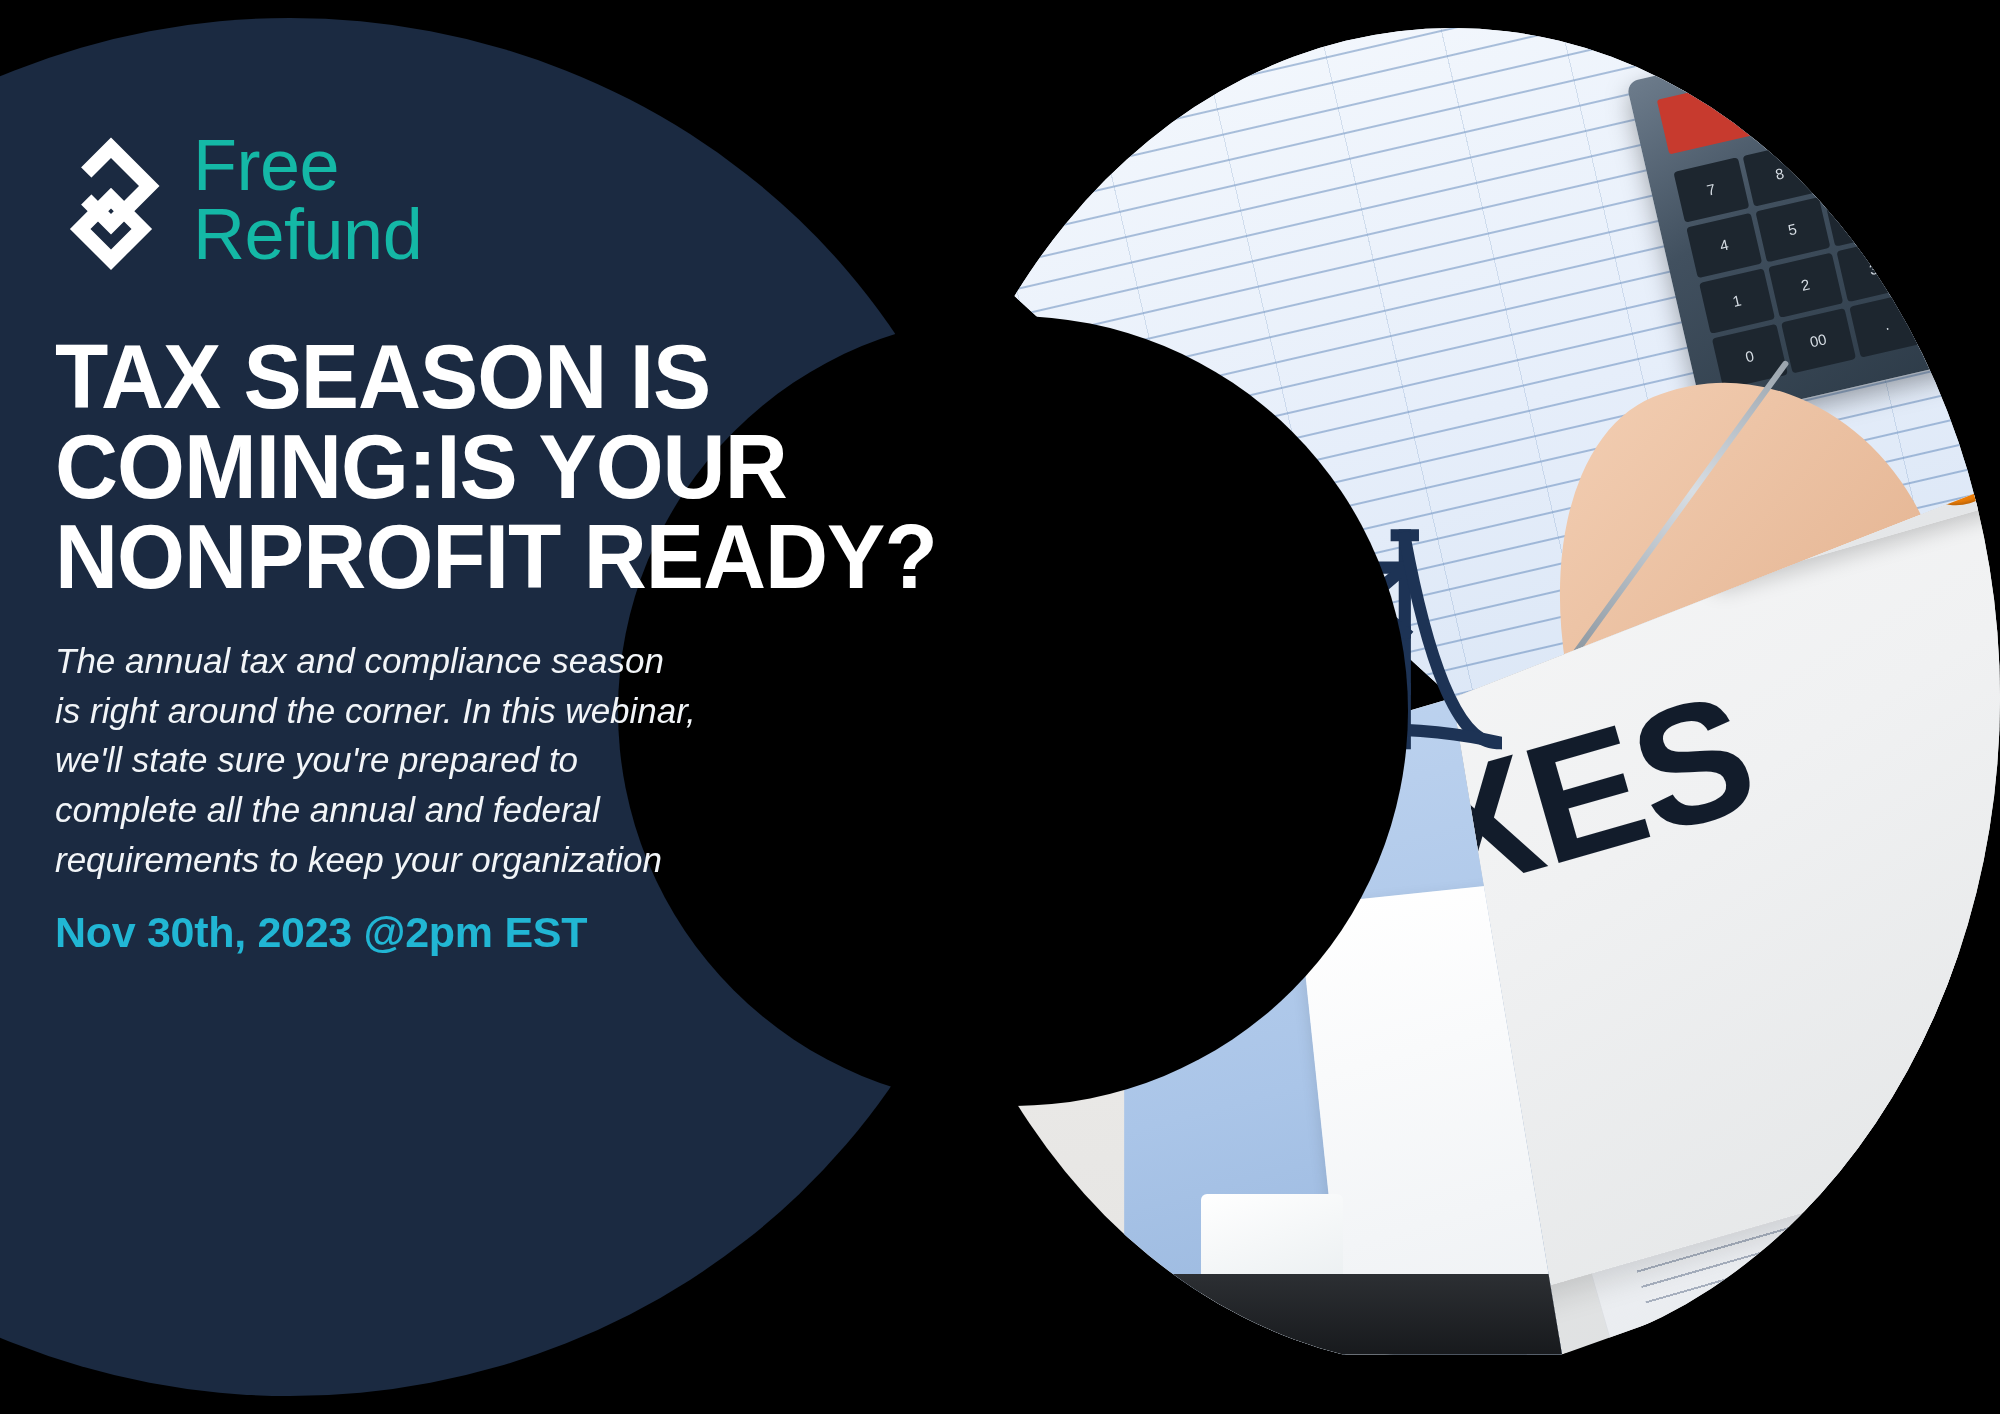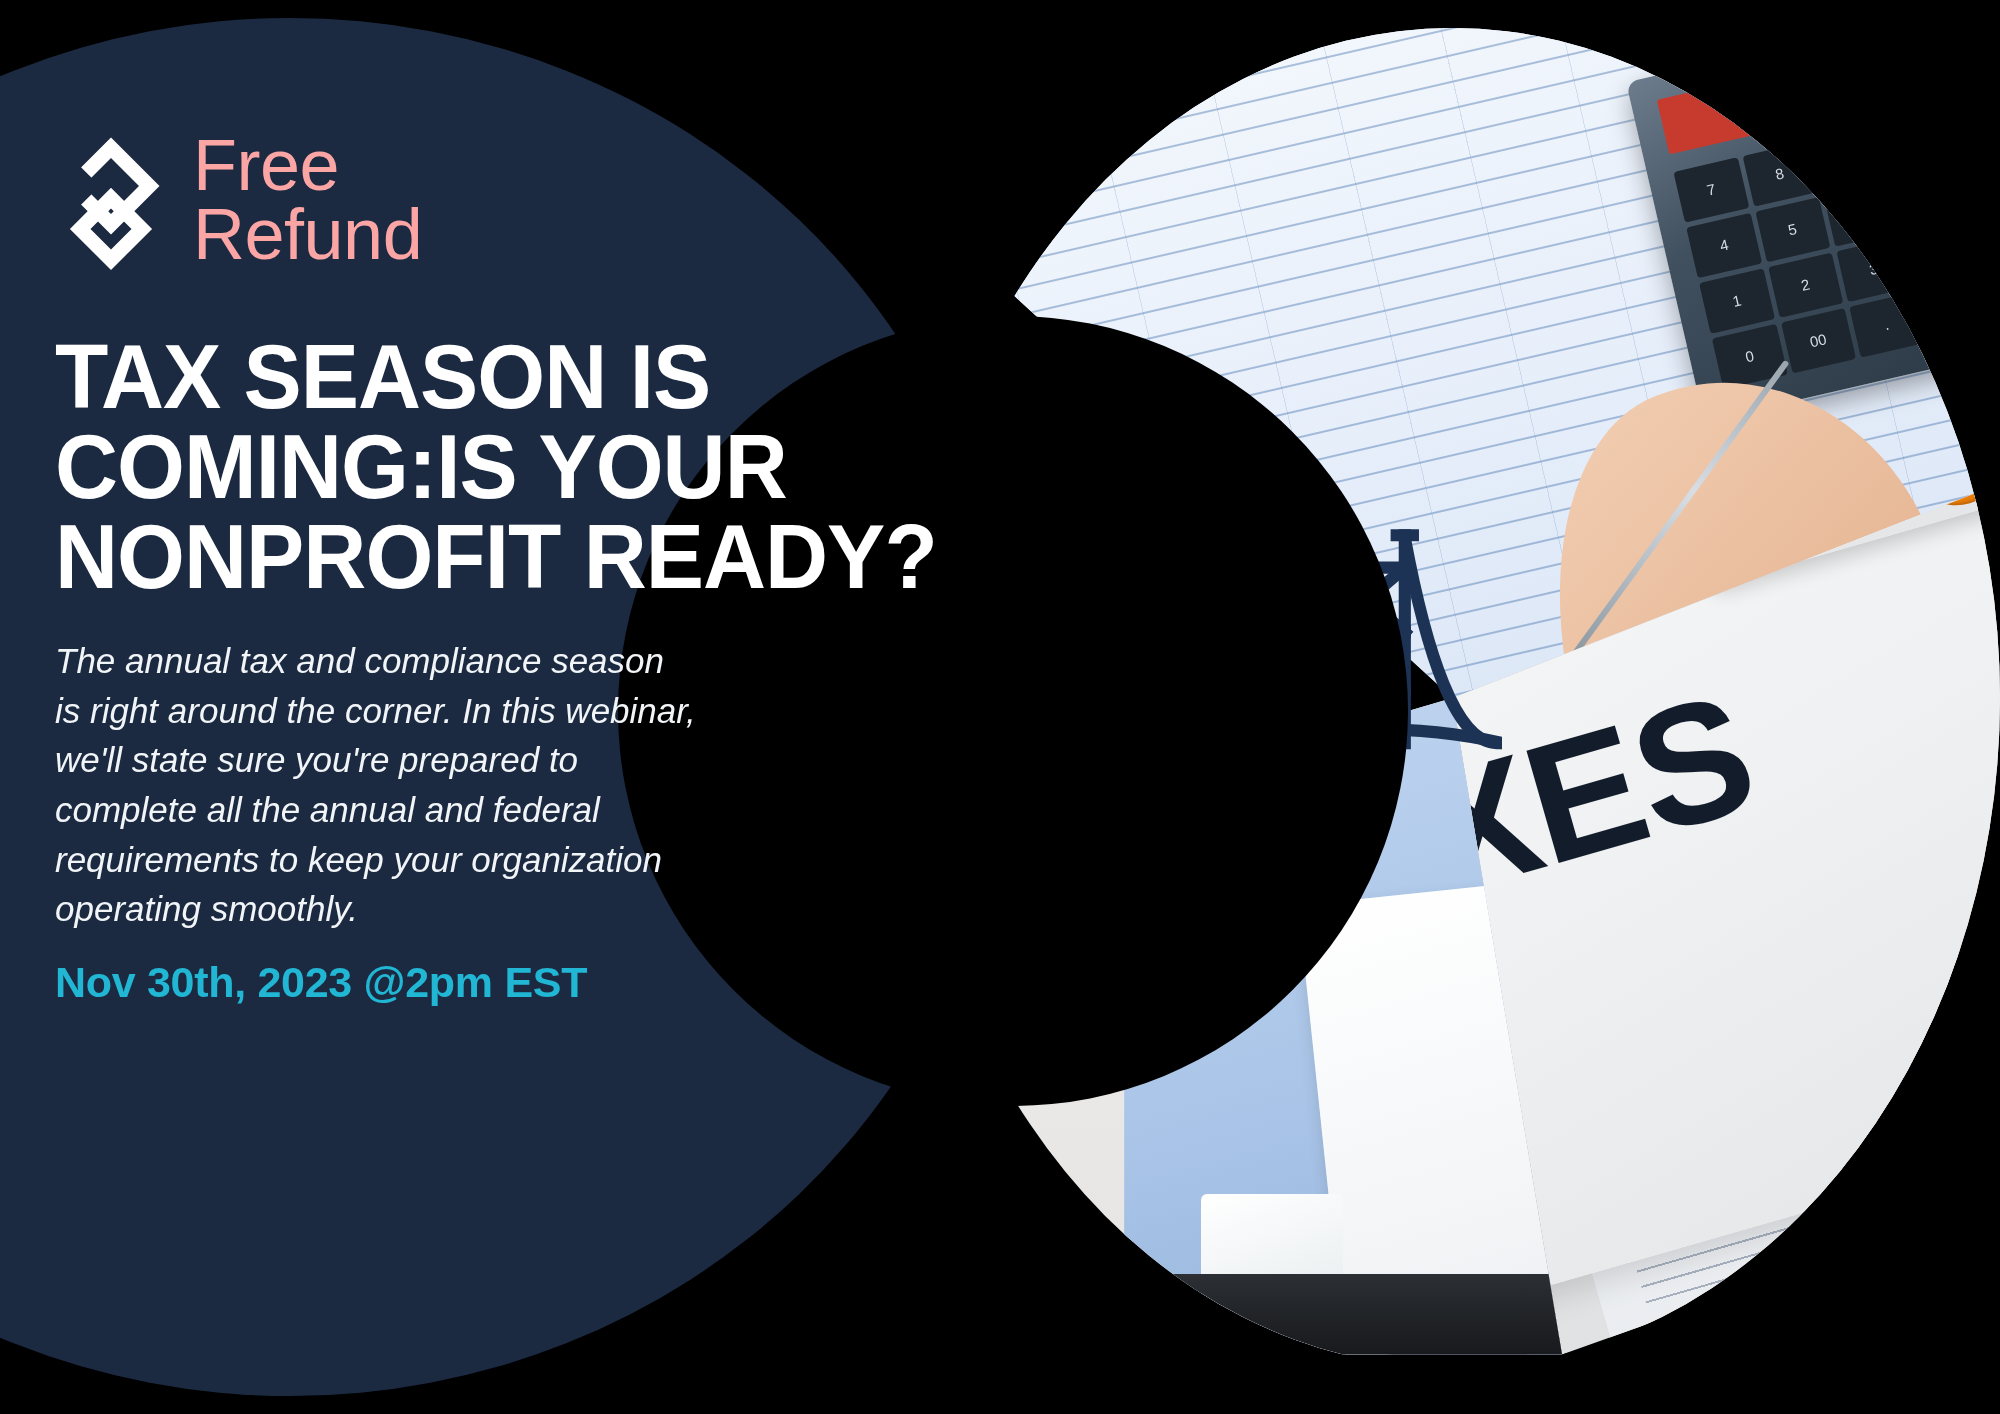--- a/index.html
+++ b/index.html
@@ -371,21 +371,21 @@
     display: flex;
     align-items: center;
     gap: 26px;
   }
   .logo-mark { width: 112px; height: 140px; flex: none; }
   .logo-mark svg { width: 100%; height: 100%; display: block; }
   .logo-words {
     font-size: 72px;
     line-height: 0.96;
     font-weight: 400;
-    color: #fca5a5;
+    color: #14b8a6;
     letter-spacing: -0.5px;
   }
   .logo-words div { display: block; }
 
   .headline {
     margin-top: 62px;
     font-size: 90px;
     line-height: 1.0;
     font-weight: 800;
     color: #ffffff;
@@ -547,19 +547,18 @@
       <span>COMING:IS YOUR</span>
       <span>NONPROFIT READY?</span>
     </div>
 
     <div class="body-copy">
       <span>The annual tax and compliance season</span>
       <span>is right around the corner. In this webinar,</span>
       <span>we'll state sure you're prepared to</span>
       <span>complete all the annual and federal</span>
       <span>requirements to keep your organization</span>
-      <span>operating smoothly.</span>
     </div>
 
     <div class="date-line">Nov 30th, 2023 @2pm EST</div>
   </div>
 
 </div>
 
 </body></html>

